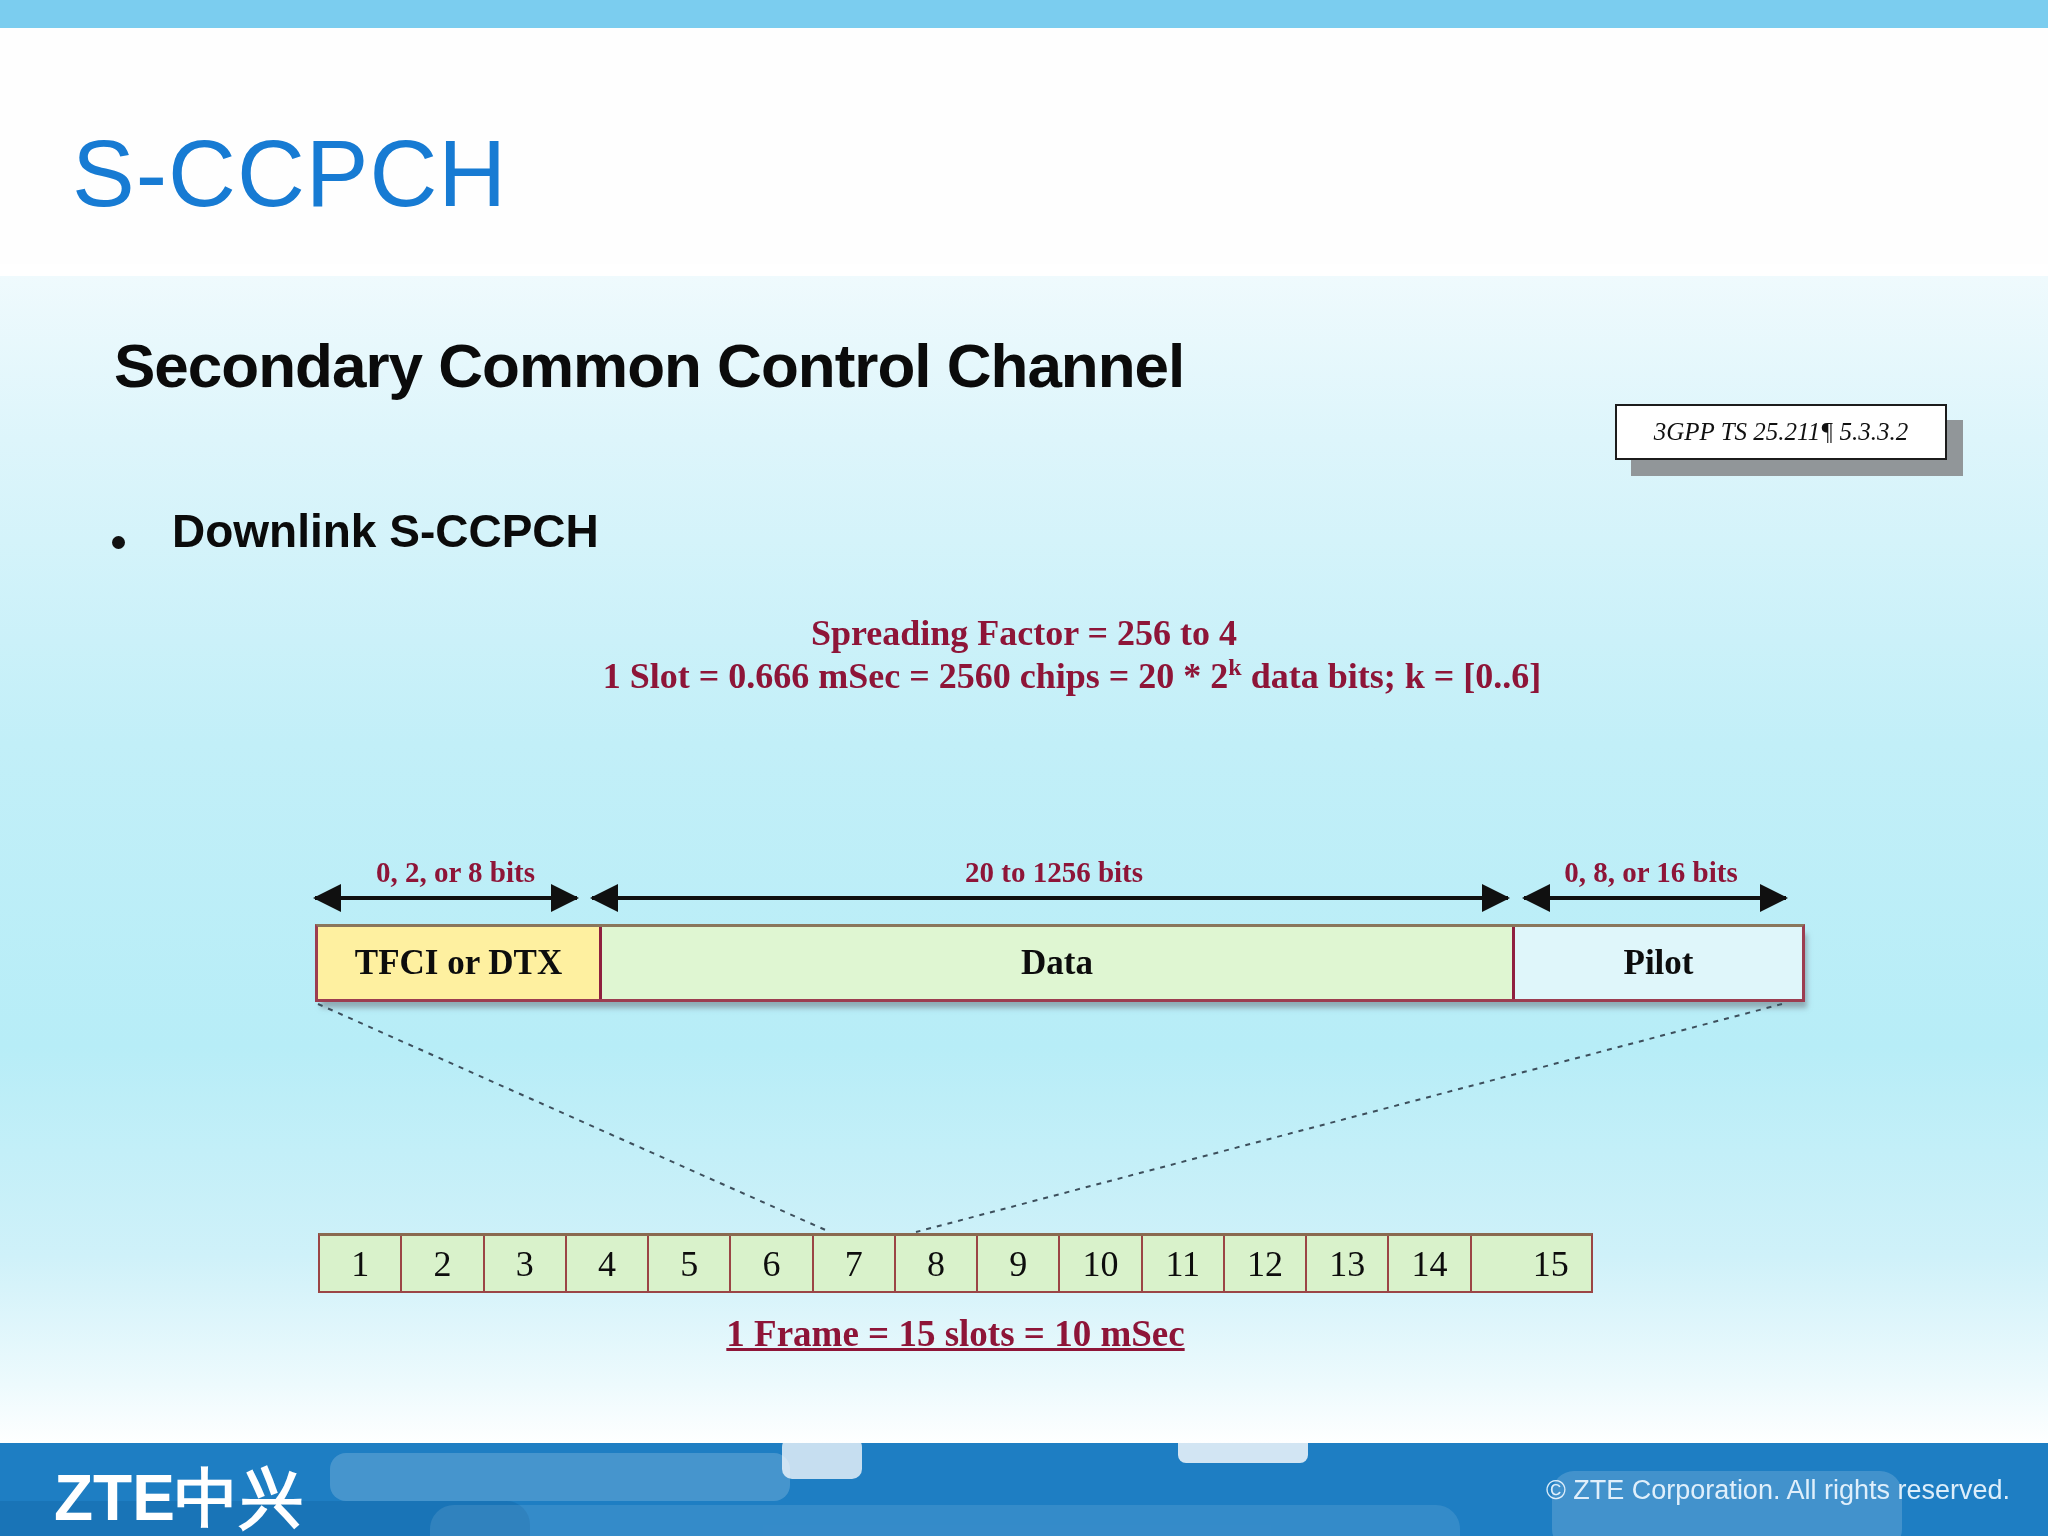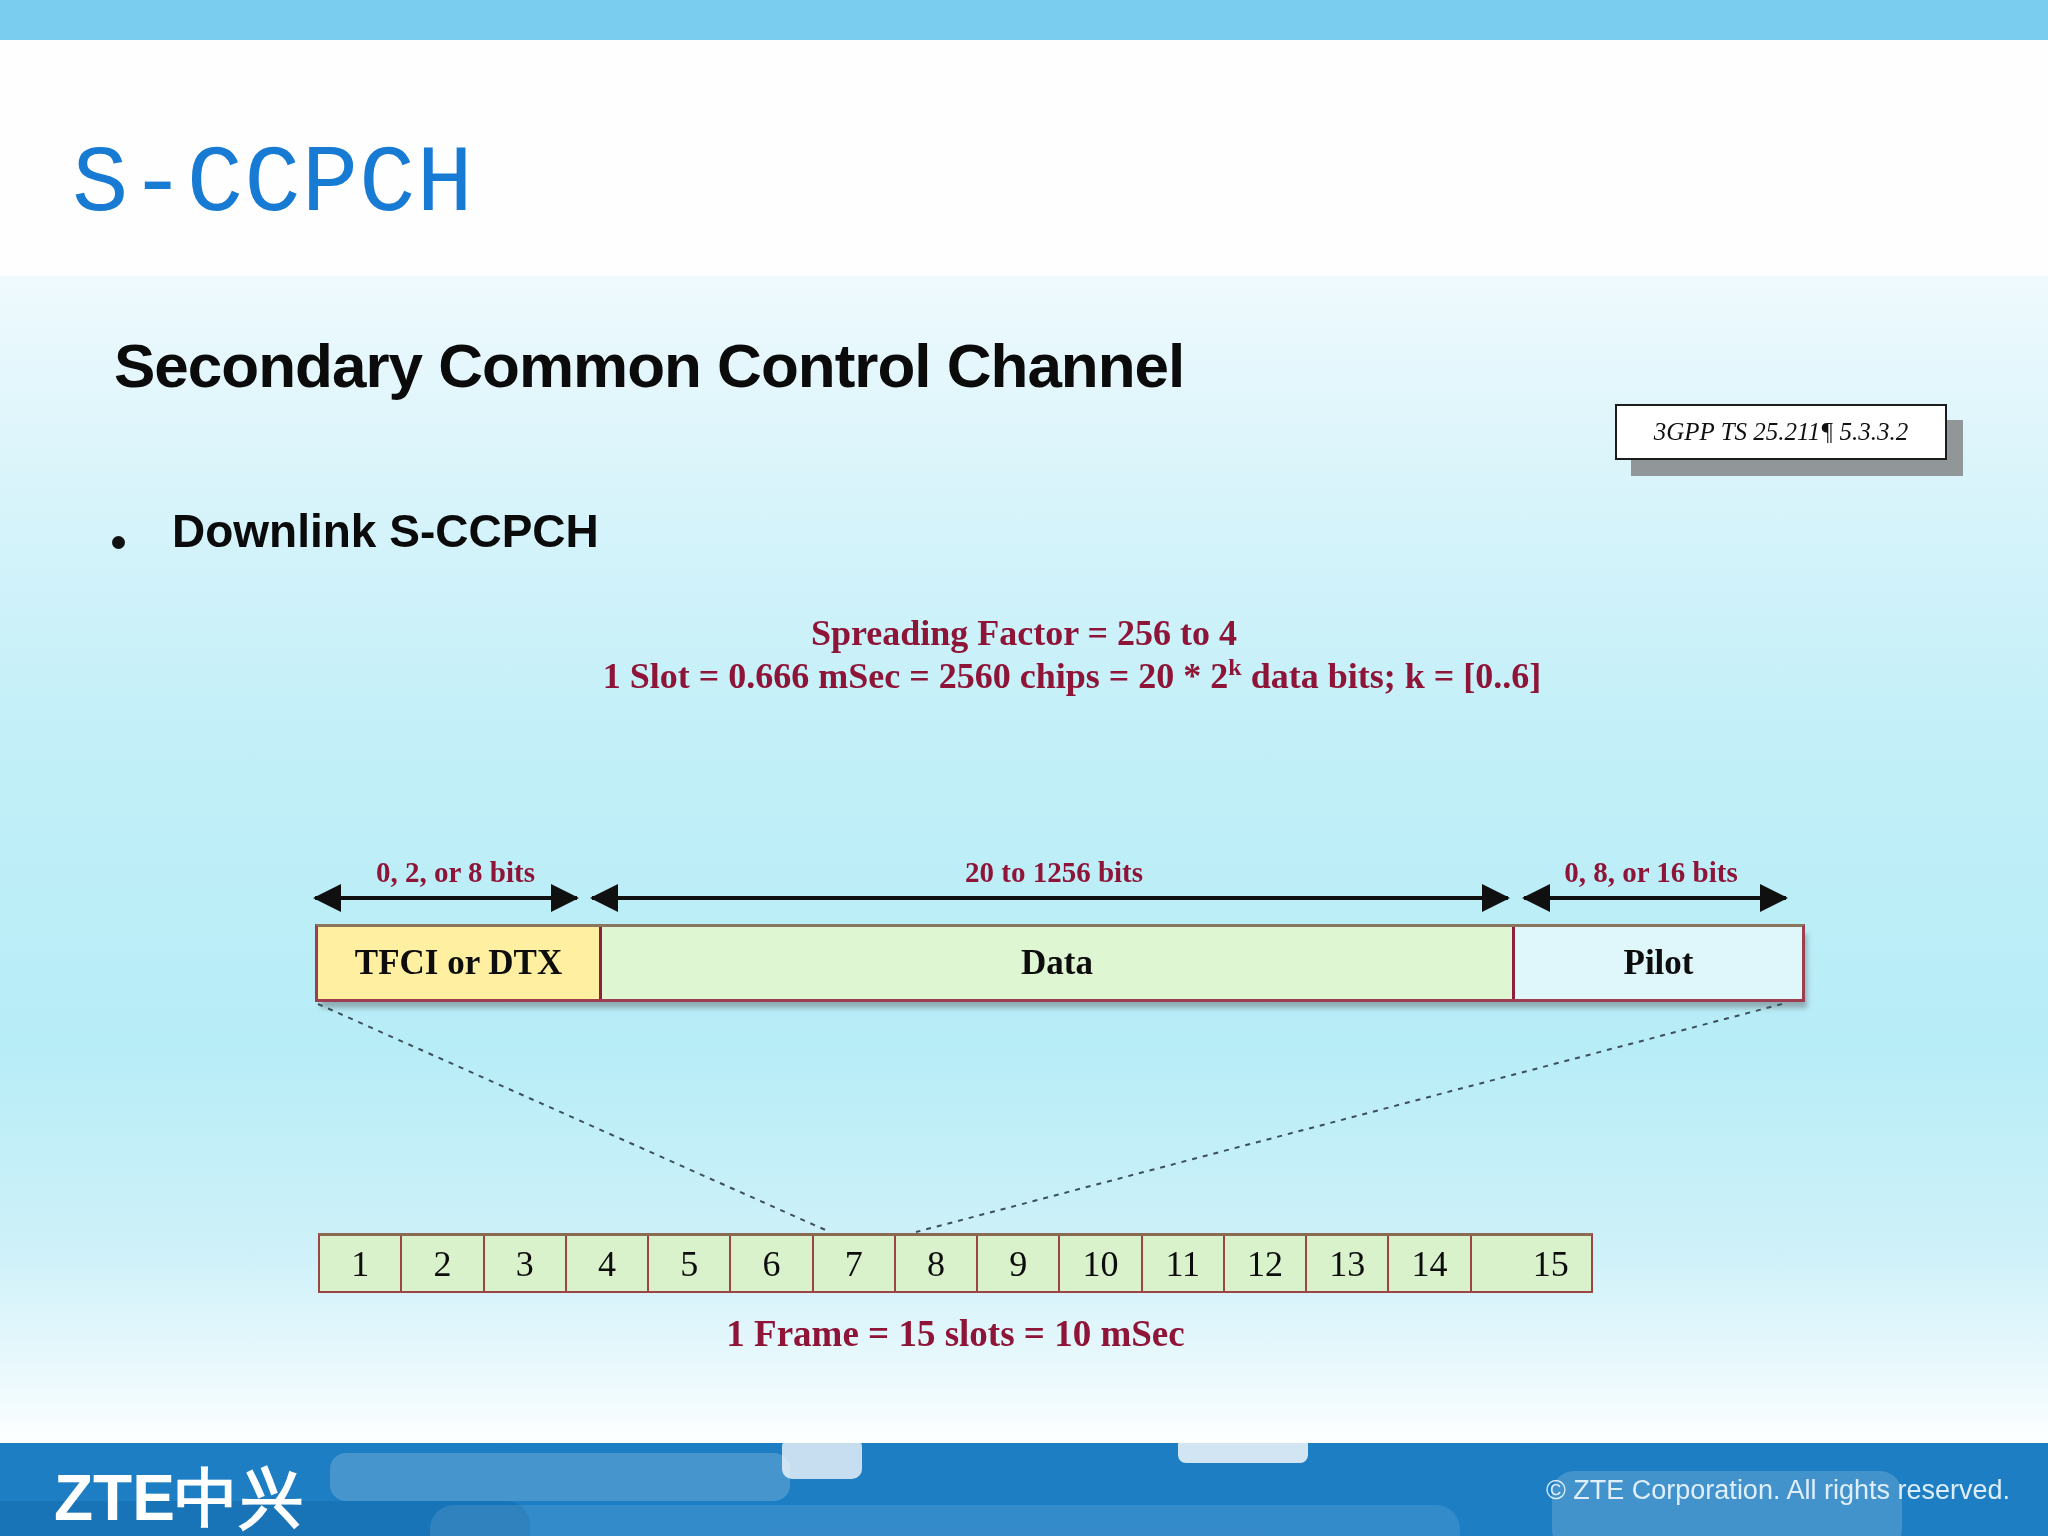--- a/index.html
+++ b/index.html
@@ -2,21 +2,21 @@
 <html><head>
 <meta charset="utf-8">
 <style>
   html,body{margin:0;padding:0;background:#fff;}
   #slide{
     position:relative;width:2048px;height:1536px;overflow:hidden;
     font-family:"Liberation Sans",sans-serif;
   }
   
   .top-bar{position:absolute;left:0;top:0;width:2048px;height:40px;background:#7BCDEF;}
-  .header{position:absolute;left:0;top:40px;width:2048px;height:236px;background:#fefefe;font-family:Liberation Mono, monospace;}
+  .header{position:absolute;left:0;top:28px;width:2048px;height:236px;background:#fefefe;}
   .slide-title{
     position:absolute;left:72px;top:92px;font-size:94px;font-weight:400;
     color:#177BD3;letter-spacing:1px;
   }
   
   .body-area{
     position:absolute;left:0;top:276px;width:2048px;height:1167px;
     background:linear-gradient(180deg,#EFFAFD 0%,#DDF5FB 14%,#C2EFF8 40%,#B7EDF7 66%,#CFF1F9 84%,#EDFAFD 95%,#FEFFFF 100%);
   }
   .main-heading{
@@ -87,21 +87,21 @@
     border-top-width:3px;border-top-color:#8a6a50;
   }
   .frame-cell{
     flex:1;display:flex;align-items:center;justify-content:center;
     background:#D9F2CB;border-right:2px solid #9B4545;box-sizing:border-box;
     font-family:"Liberation Serif",serif;font-size:36px;color:#0d0d0d;
   }
   .frame-cell:last-child{border-right:none;padding-left:39px;}
   .frame-caption{
     position:absolute;left:318px;top:1312px;width:1275px;text-align:center;
-    font-family:"Liberation Serif",serif;font-weight:700;font-size:37px;color:#8E1538;
+    font-family:"Liberation Serif",serif;font-weight:700;font-size:37px;color:#8E1538;text-decoration:underline;
   }
   
   .footer{
     position:absolute;left:0;top:1443px;width:2048px;height:93px;background:#1E7EC3;overflow:hidden;
   }
   .decor{position:absolute;border-radius:16px;}
   .decor-a{left:330px;top:10px;width:460px;height:48px;background:rgba(255,255,255,0.18);}
   .decor-b{left:430px;top:62px;width:1030px;height:60px;background:rgba(255,255,255,0.10);border-radius:24px;}
   .decor-c{left:1552px;top:28px;width:350px;height:80px;background:rgba(255,255,255,0.16);border-radius:22px;}
   .decor-d{left:782px;top:-6px;width:80px;height:42px;background:rgba(255,255,255,0.75);border-radius:10px;}

